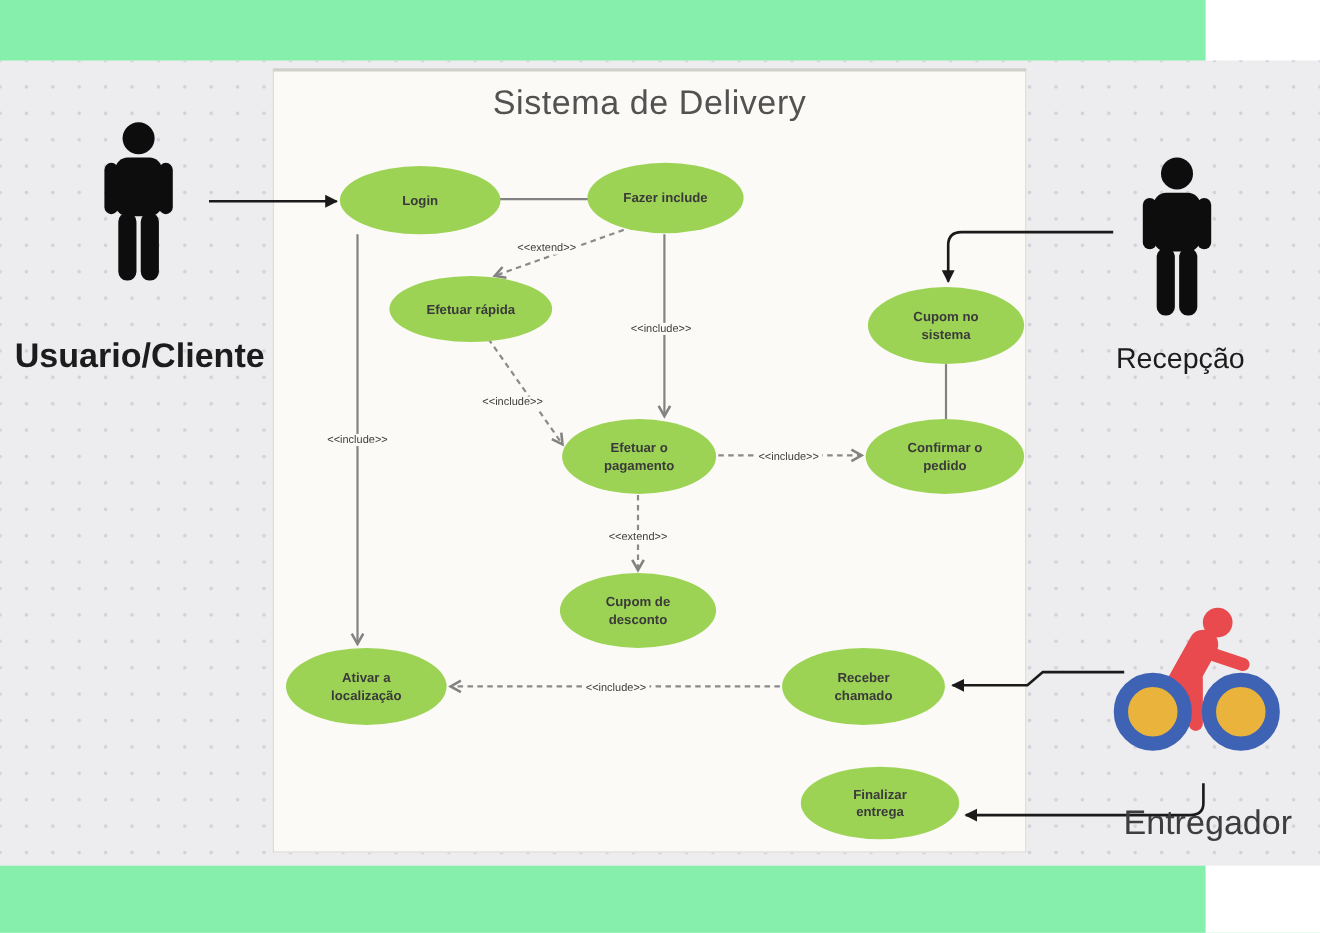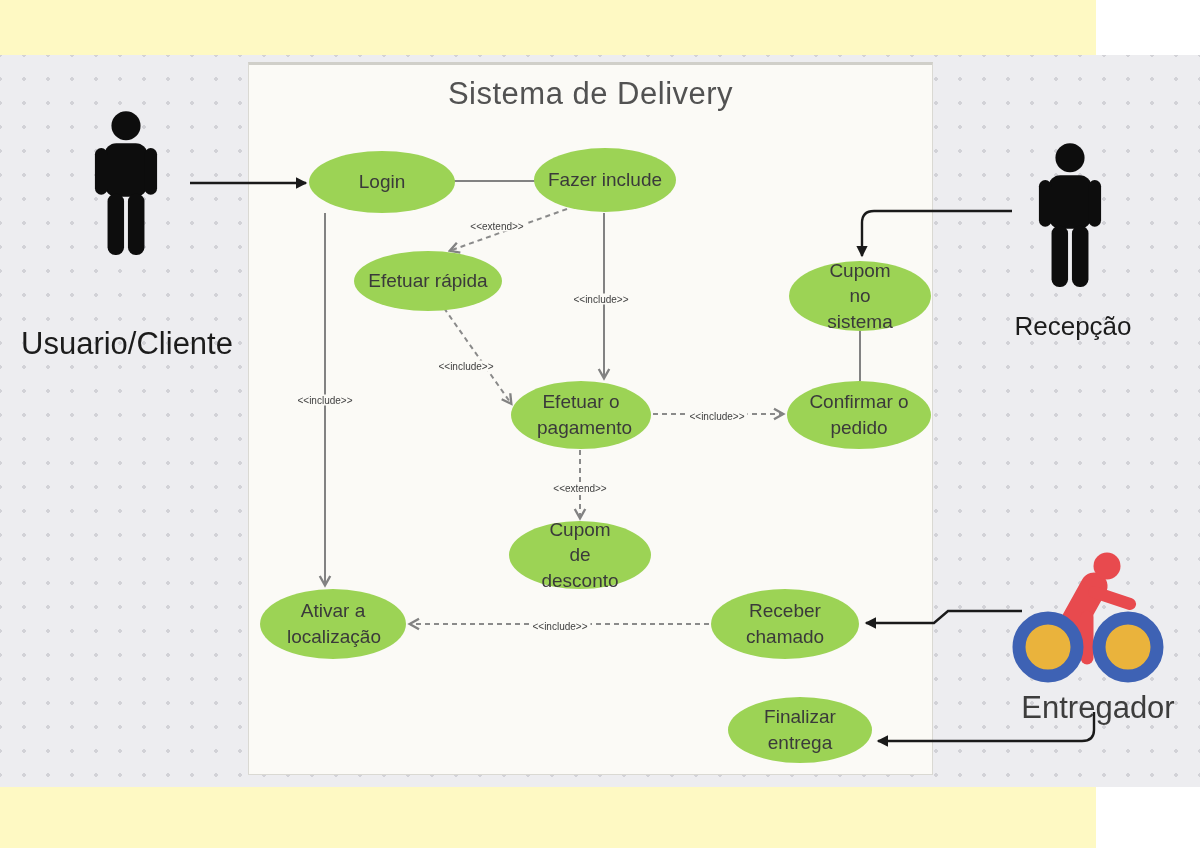--- a/index.html
+++ b/index.html
@@ -1,41 +1,41 @@
 <!DOCTYPE html>
 <html><head>
 <meta charset="utf-8">
 <style>
   html,body{margin:0;padding:0;}
   body{
     width:1200px;height:848px;overflow:hidden;background:#ffffff;
     font-family:"Liberation Sans", sans-serif;
   }
-  .stage{position:relative;width:1096px;height:848px;background:#fef9c3;}
+  .stage{position:relative;width:1096px;height:848px;background:#86efac;}
   .dots{
     position:absolute;left:0;top:55px;width:1200px;height:732px;
     background-color:#ededf0;
     background-image:radial-gradient(circle,#d2d2d7 1.6px, rgba(0,0,0,0) 1.9px);
     background-size:24px 24px;background-position:12px 12px;
   }
   .boundary{
     position:absolute;left:248px;top:62px;width:685px;height:713px;
     background:#fbfaf6;border:1px solid #dad9d3;border-top:3px solid #d0cfc9;
     box-sizing:border-box;
   }
   .title{
     position:absolute;left:248px;top:76px;width:685px;text-align:center;
     font-size:31px;color:#525252;letter-spacing:.5px;
   }
   svg.overlay{position:absolute;left:0;top:0;}
   .uc{
     position:absolute;transform:translate(-50%,-50%);
     display:flex;align-items:center;justify-content:center;
     background:#9cd355;border-radius:50%;
-    color:#3a3a3a;font-size:19px;line-height:1.35;text-align:center;
+    color:#3a3a3a;font-size:12px;line-height:1.35;text-align:center;font-weight:bold;
   }
   .uc span{display:block;}
   .rel{
     position:absolute;transform:translate(-50%,-50%);
     background:#fbfaf6;color:#3f3f3f;font-size:10px;
     padding:0 3px;white-space:nowrap;
   }
   .actor-label{
     position:absolute;transform:translate(-50%,-50%);
     font-size:31px;color:#1c1c1c;white-space:nowrap;
@@ -119,21 +119,21 @@
   </div>
 
   <svg class="icon" style="left:92px;top:110px;" width="68" height="148" viewBox="0 0 70 150">
     <circle cx="35" cy="15" r="15" fill="#0d0d0d"></circle>
     <rect x="13" y="33" width="44" height="55" rx="12" fill="#0d0d0d"></rect>
     <rect x="3" y="38" width="13" height="48" rx="6.5" fill="#0d0d0d"></rect>
     <rect x="54" y="38" width="13" height="48" rx="6.5" fill="#0d0d0d"></rect>
     <rect x="16" y="85" width="17" height="63" rx="8" fill="#0d0d0d"></rect>
     <rect x="37" y="85" width="17" height="63" rx="8" fill="#0d0d0d"></rect>
   </svg>
-  <div class="actor-label" style="left:127px;top:344px;">Usuario/Cliente</div>
+  <div class="actor-label" style="left:127px;top:324px;font-weight:bold;">Usuario/Cliente</div>
 
   <svg class="icon" style="left:1036px;top:142px;" width="68" height="148" viewBox="0 0 70 150">
     <circle cx="35" cy="15" r="15" fill="#0d0d0d"></circle>
     <rect x="13" y="33" width="44" height="55" rx="12" fill="#0d0d0d"></rect>
     <rect x="3" y="38" width="13" height="48" rx="6.5" fill="#0d0d0d"></rect>
     <rect x="54" y="38" width="13" height="48" rx="6.5" fill="#0d0d0d"></rect>
     <rect x="16" y="85" width="17" height="63" rx="8" fill="#0d0d0d"></rect>
     <rect x="37" y="85" width="17" height="63" rx="8" fill="#0d0d0d"></rect>
   </svg>
   <div class="actor-label" style="left:1073px;top:326px;font-size:26px;">Recepção</div>
@@ -141,15 +141,15 @@
   <svg class="icon" style="left:1003px;top:545px;" width="172" height="142" viewBox="0 0 172 142">
     <g>
       <line x1="71" y1="77" x2="91" y2="41" stroke="#e84a4e" stroke-width="27" stroke-linecap="round"></line>
       <line x1="91" y1="47" x2="127" y2="59" stroke="#e84a4e" stroke-width="12" stroke-linecap="round"></line>
       <line x1="84" y1="72" x2="84" y2="113" stroke="#e84a4e" stroke-width="13" stroke-linecap="round"></line>
       <circle cx="104" cy="21" r="13.5" fill="#e84a4e"></circle>
     </g>
     <circle cx="45" cy="102" r="29" fill="#eab33c" stroke="#3e62b4" stroke-width="13"></circle>
     <circle cx="125" cy="102" r="29" fill="#eab33c" stroke="#3e62b4" stroke-width="13"></circle>
   </svg>
-  <div class="actor-label" style="left:1098px;top:708px;color:#3d3d3d;">Entregador</div>
+  <div class="actor-label" style="left:1098px;top:748px;color:#3d3d3d;">Entregador</div>
 
 </div>
 
 </body></html>

